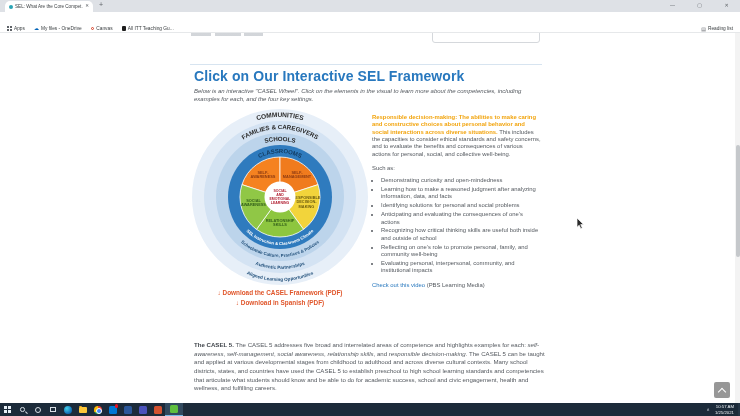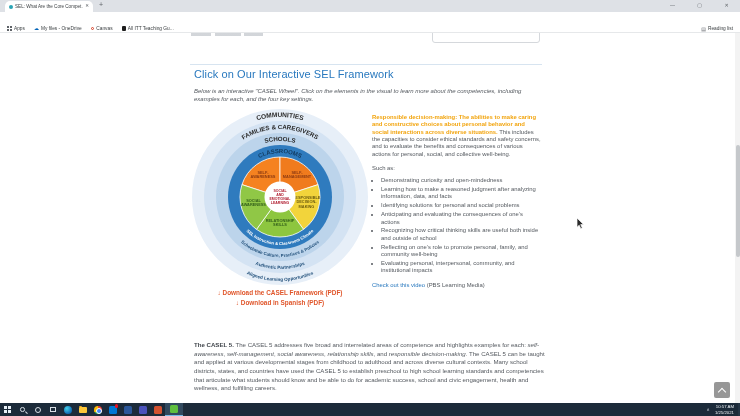--- a/index.html
+++ b/index.html
@@ -35,21 +35,21 @@
   .bm-dark { width:4.2px; height:4.2px; background:#1E1E1E; border-radius:1px; }
   .reading { margin-left:auto; display:flex; align-items:center; gap:2px; font-size:4.8px; color:#3C4043; }
   .rl-ic { font-size:5px; color:#5F6368; }
 
   
   .page { position:absolute; top:33px; left:0; right:0; height:370px; background:#fff; overflow:hidden; }
   .frag-text { position:absolute; left:191px; top:0px; width:72px; height:3px; background:linear-gradient(90deg,#C7CBD0 0 28%,transparent 28% 33%,#C7CBD0 33% 70%,transparent 70% 74%,#C7CBD0 74% 100%); opacity:.8; }
   .frag-box { position:absolute; left:432px; top:-6px; width:108px; height:16px; border:1px solid #D5D8DC; border-radius:3px; background:#fff; }
   .divider { position:absolute; left:190px; top:31px; width:352px; height:1px; background:#D7E4F0; }
 
-  .heading { position:absolute; left:194px; top:35px; font-size:11px; font-weight:normal; color:#2878BE; letter-spacing:.1px; }
+  .heading { position:absolute; left:194px; top:35px; font-size:14px; font-weight:bold; color:#2878BE; letter-spacing:.1px; }
   .subtitle { position:absolute; left:194px; top:54px; width:348px; font-size:6px; font-style:italic; color:#54595F; line-height:1.35; }
 
   .wheel { position:absolute; left:192px; top:76px; }
 
   .rightcol { position:absolute; left:372px; top:81px; width:170px; font-size:5.9px; color:#54595F; line-height:1.24; }
   .hl { color:#F2A40D; font-weight:bold; }
   .suchas { margin-top:7px; }
   .rightcol ul { margin:5px 0 7px 0; padding-left:9px; }
   .rightcol li { margin-bottom:1.6px; }
   .vlink { color:#2878BE; }

